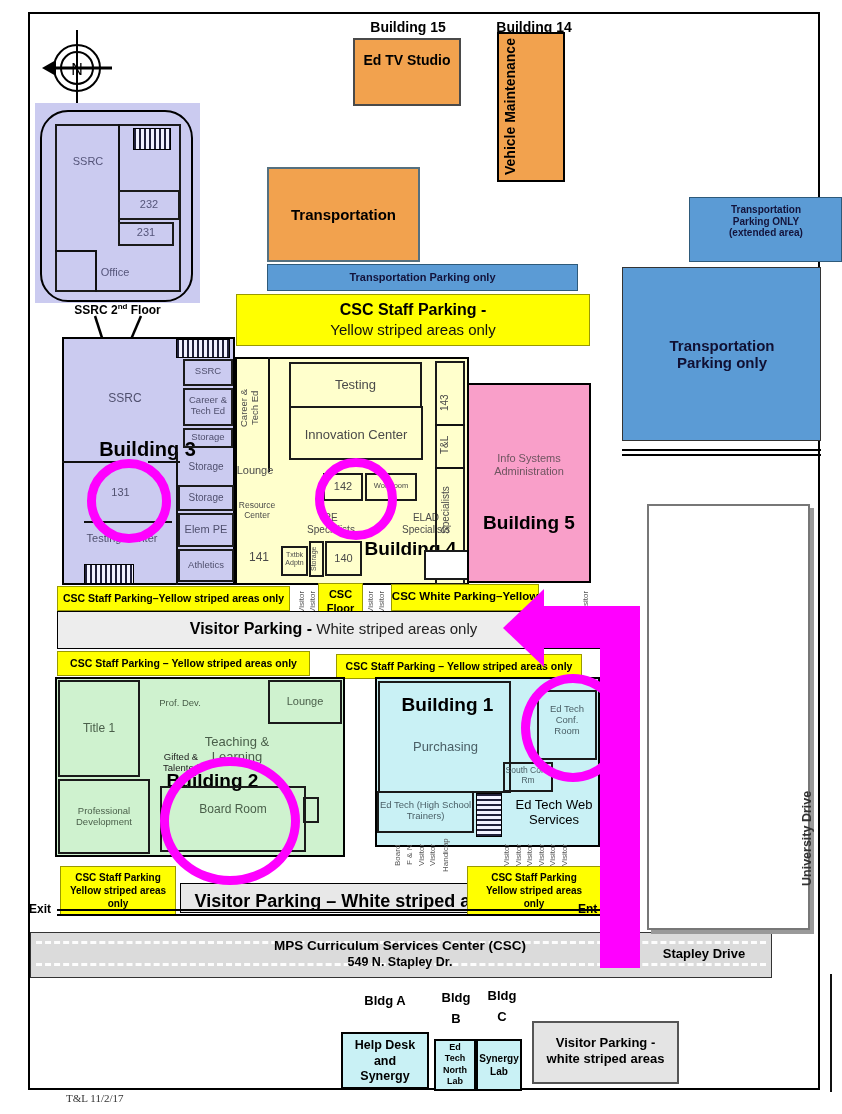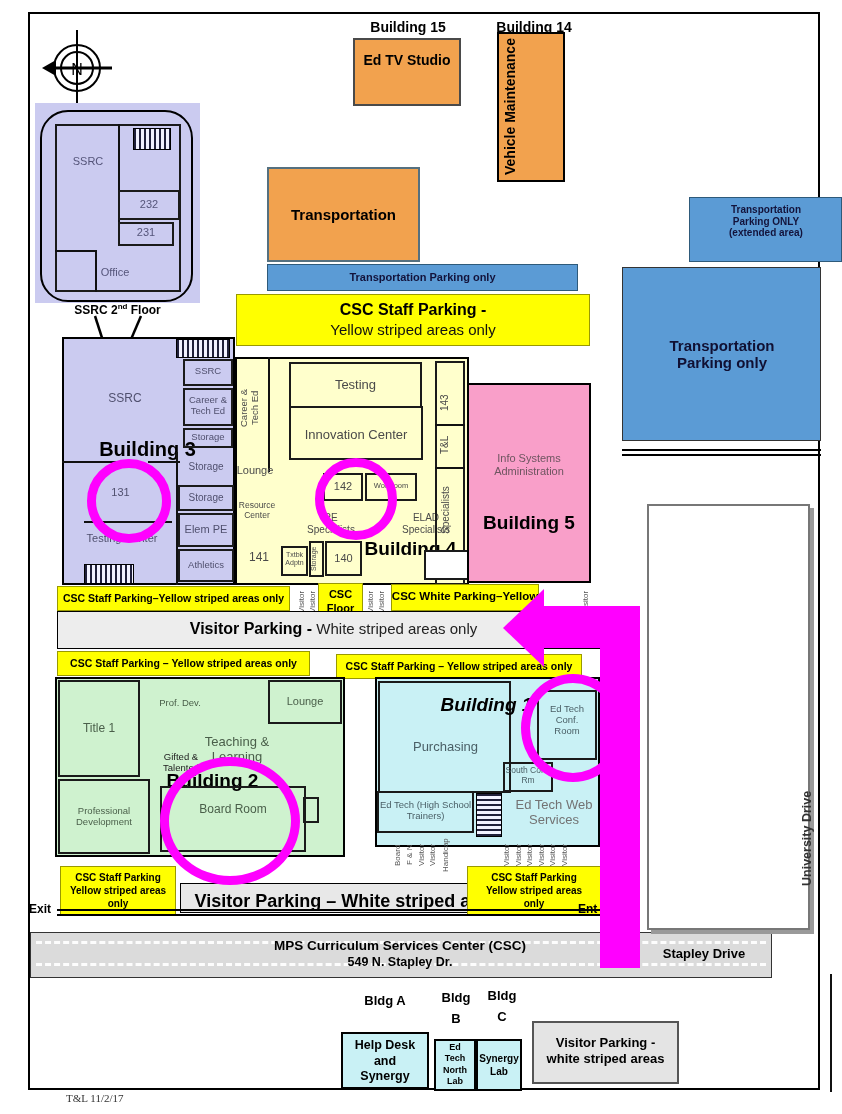--- a/index.html
+++ b/index.html
@@ -176,30 +176,30 @@
   <div class="lbl md" style="left:268px;top:695px;width:74px;color:#4a5f4a;">Lounge</div>
   <div class="lbl bold" style="left:145px;top:770px;width:135px;font-size:19px;">Building 2</div>
   <div class="room" style="left:58px;top:779px;width:92px;height:75px;"></div>
   <div class="lbl" style="left:60px;top:806px;width:88px;font-size:9.5px;color:#4a5f4a;">Professional Development</div>
   <div class="room" style="left:160px;top:786px;width:146px;height:66px;"></div>
   <div class="lbl" style="left:195px;top:800px;width:76px;font-size:12px;color:#4a5f4a;line-height:1.5;">Board Room</div>
   <div class="room" style="left:303px;top:797px;width:16px;height:26px;"></div>
 
   <div class="bx" style="left:375px;top:677px;width:225px;height:170px;background:#c9f1f5;"></div>
   <div class="room" style="left:378px;top:681px;width:133px;height:112px;"></div>
-  <div class="lbl bold" style="left:414px;top:694px;width:145px;font-size:19px;font-style:italic;">Building 1</div>
+  <div class="lbl bold" style="left:375px;top:694px;width:145px;font-size:19px;">Building 1</div>
   <div class="lbl" style="left:398px;top:740px;width:95px;font-size:13px;color:#4a5f66;">Purchasing</div>
   <div class="room" style="left:537px;top:690px;width:60px;height:70px;"></div>
   <div class="lbl" style="left:542px;top:704px;width:50px;font-size:9.5px;color:#4a5f66;">Ed Tech Conf. Room</div>
   <div class="room" style="left:503px;top:762px;width:50px;height:30px;"></div>
   <div class="lbl" style="left:505px;top:766px;width:46px;font-size:8.5px;color:#4a5f66;">South Conf. Rm</div>
   <div class="room" style="left:377px;top:791px;width:97px;height:42px;"></div>
   <div class="lbl" style="left:379px;top:800px;width:93px;font-size:9.5px;color:#4a5f66;">Ed Tech (High School Trainers)</div>
   <div class="abs hatchh" style="left:476px;top:793px;width:24px;height:42px;"></div>
-  <div class="lbl" style="left:510px;top:798px;width:88px;font-size:13px;color:#737373;">Ed Tech Web Services</div>
+  <div class="lbl" style="left:510px;top:798px;width:88px;font-size:13px;color:#000000;">Ed Tech Web Services</div>
 
   <div class="abs vtext xs" style="left:393px;top:833px;width:11px;height:44px;color:#555;">Board</div>
   <div class="abs vtext xs" style="left:405px;top:833px;width:11px;height:44px;color:#555;">F &amp; N</div>
   <div class="abs vtext xs" style="left:417px;top:833px;width:11px;height:44px;color:#555;">Visitor</div>
   <div class="abs vtext xs" style="left:428px;top:833px;width:11px;height:44px;color:#555;">Visitor</div>
   <div class="abs vtext xs" style="left:441px;top:833px;width:11px;height:44px;color:#555;">Handicap</div>
   <div class="abs vtext xs" style="left:502px;top:833px;width:11px;height:44px;color:#555;">Visitor</div>
   <div class="abs vtext xs" style="left:514px;top:833px;width:11px;height:44px;color:#555;">Visitor</div>
   <div class="abs vtext xs" style="left:525px;top:833px;width:11px;height:44px;color:#555;">Visitor</div>
   <div class="abs vtext xs" style="left:537px;top:833px;width:11px;height:44px;color:#555;">Visitor</div>

